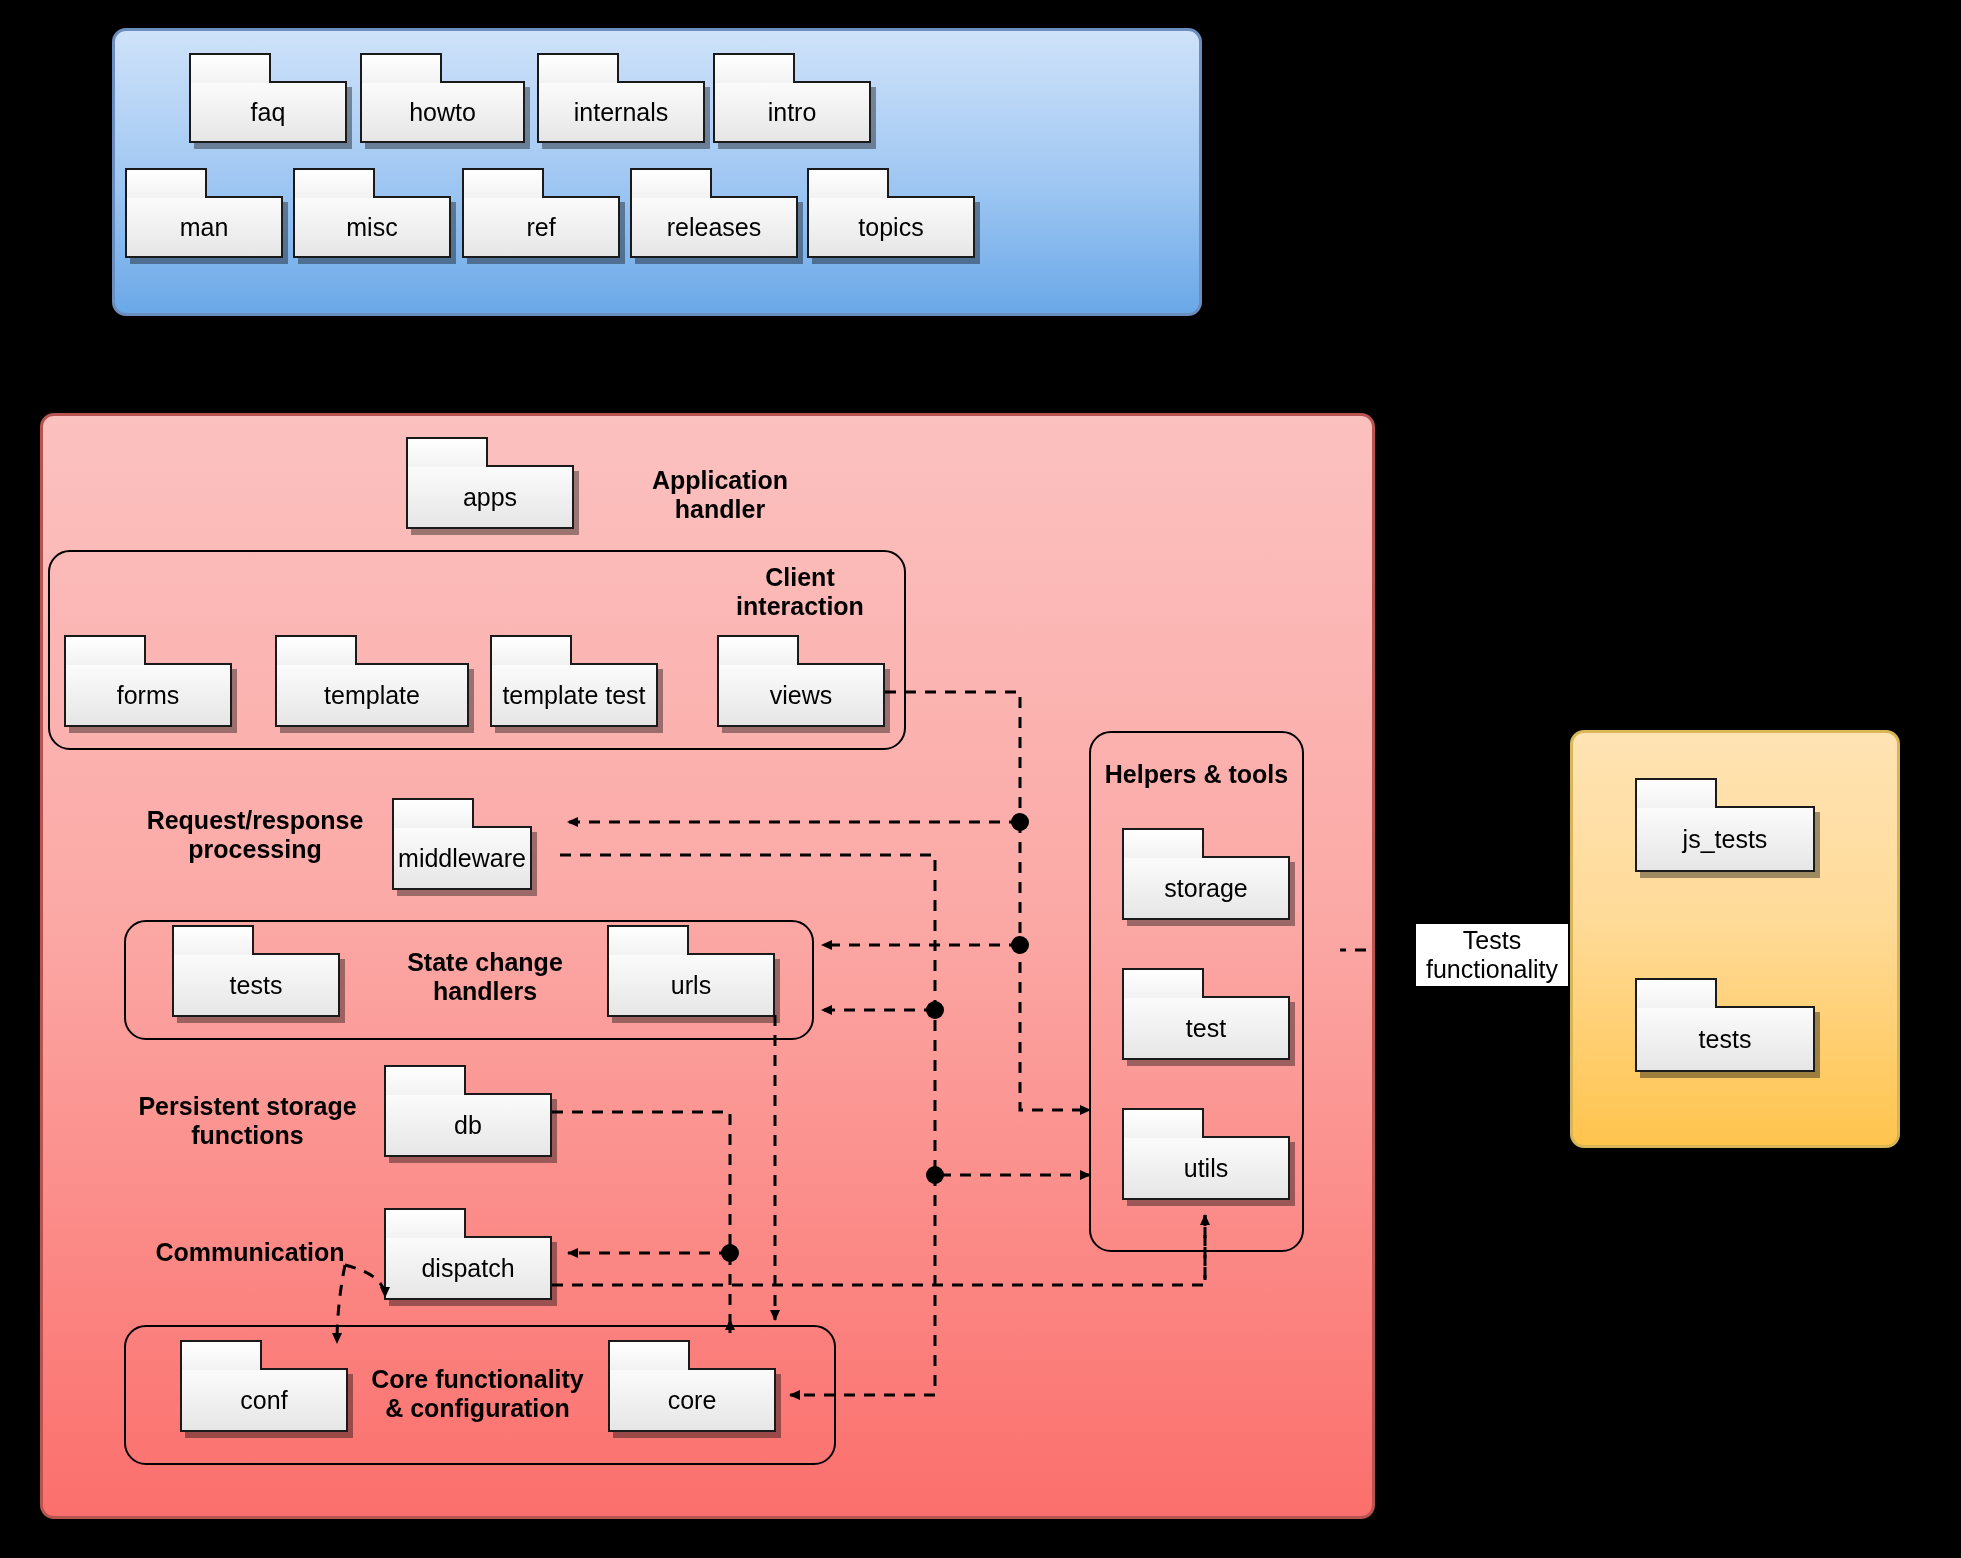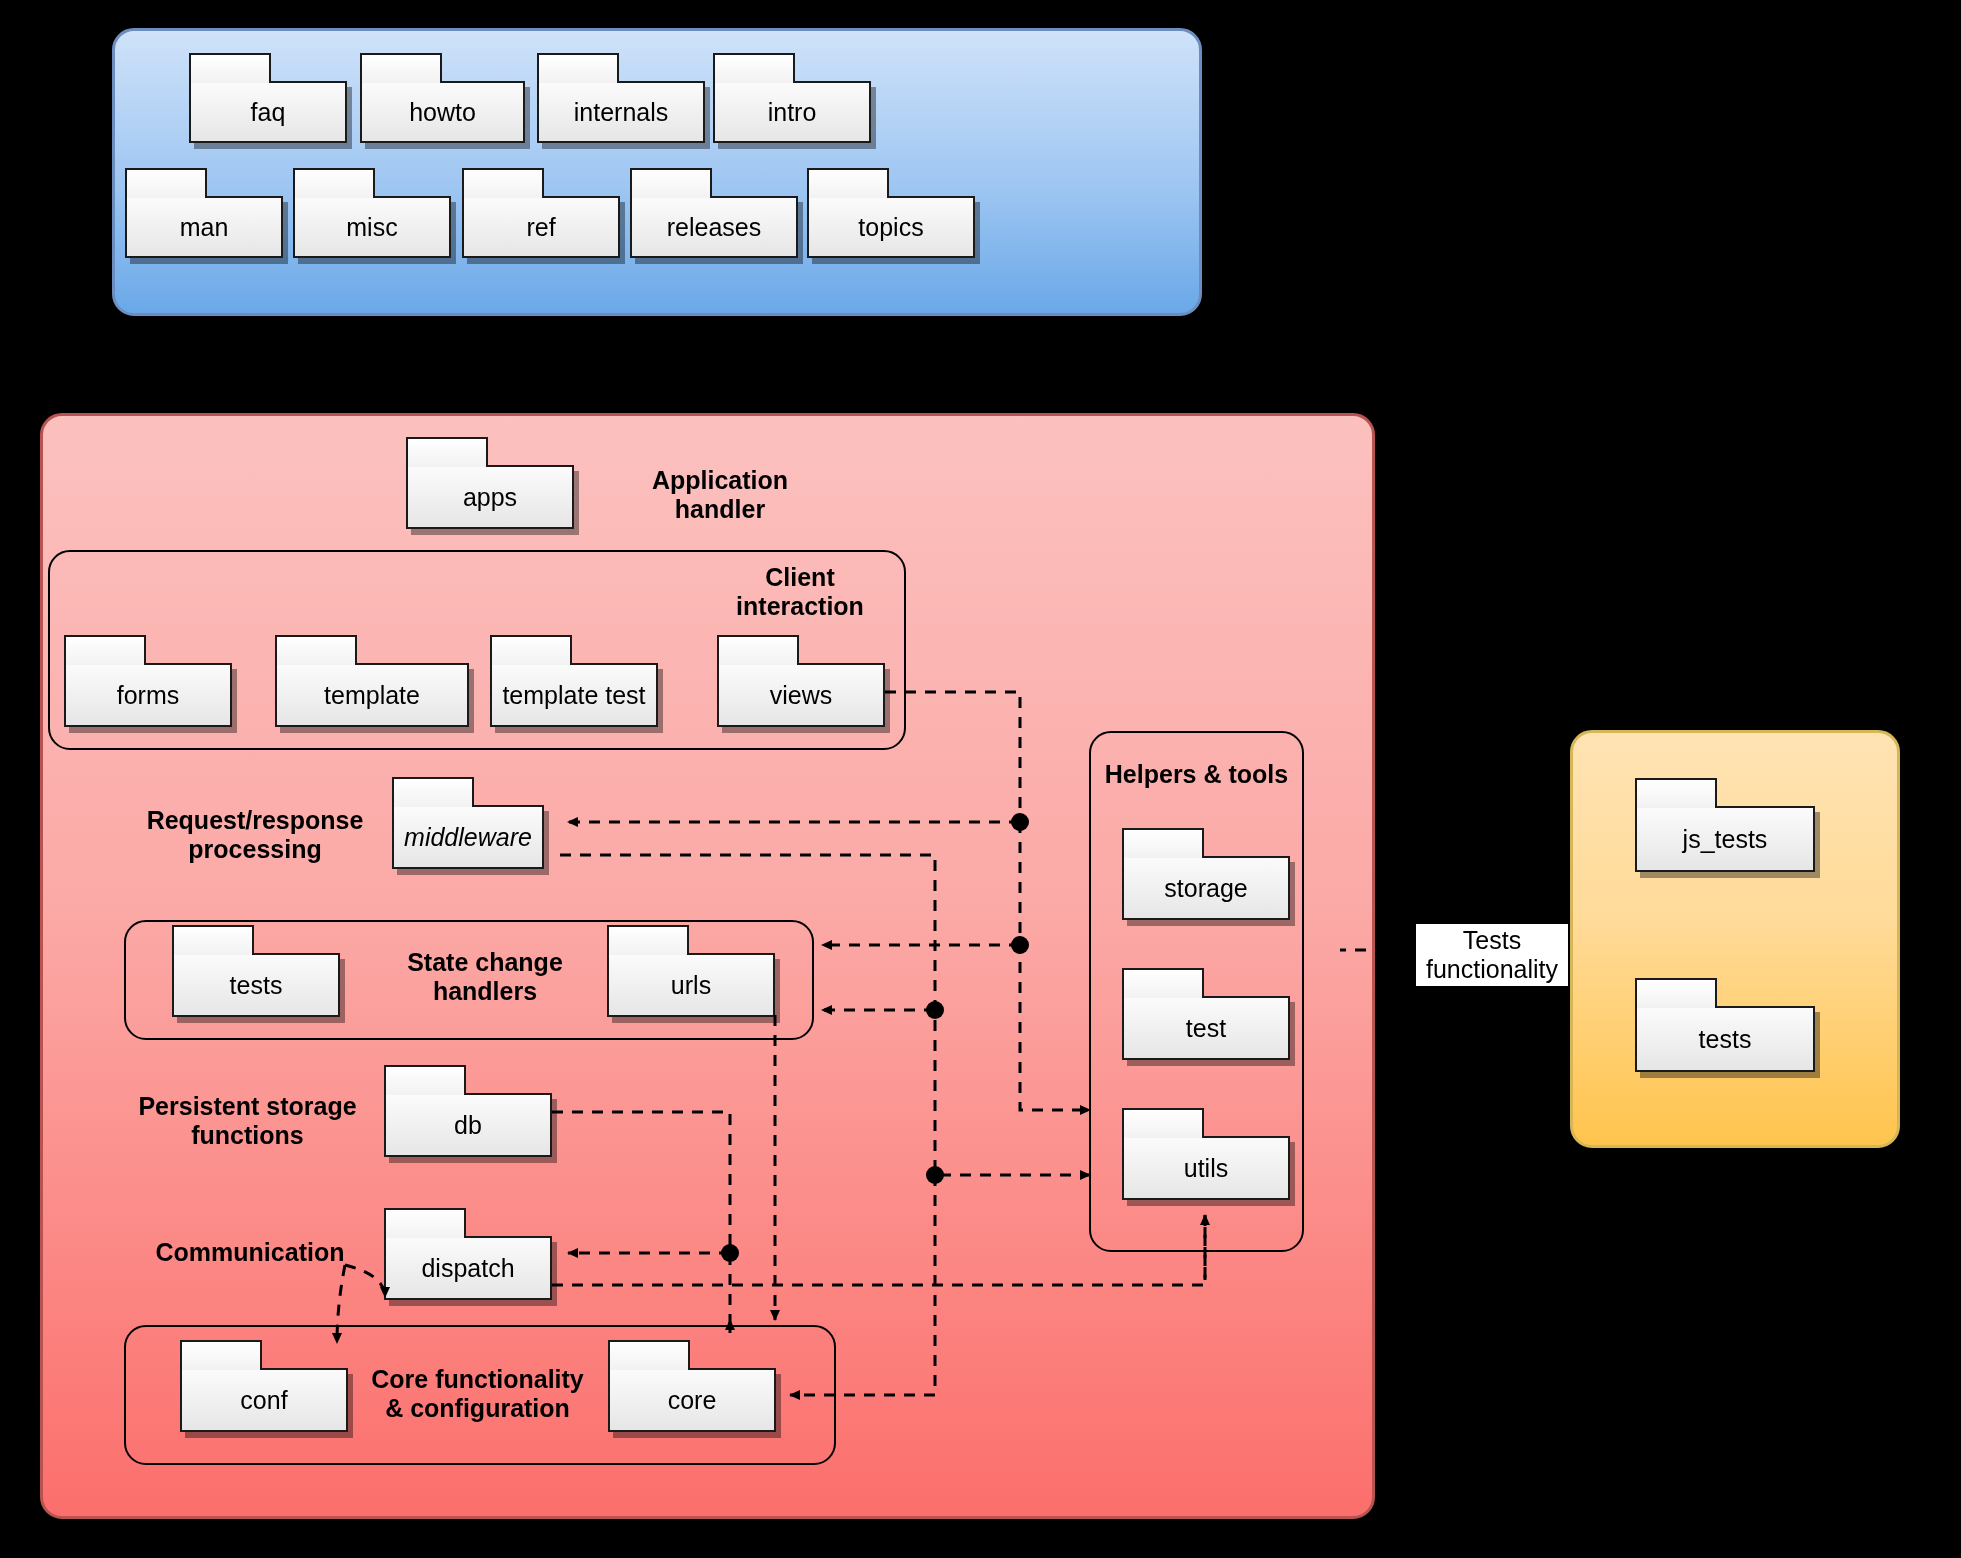--- a/index.html
+++ b/index.html
@@ -1,21 +1,21 @@
 <!DOCTYPE html>
 <html><head>
 <meta charset="utf-8">
 <style>
   html,body{margin:0;padding:0;background:#000;}
   body{width:1961px;height:1558px;position:relative;
        font-family:"Liberation Sans","DejaVu Sans",sans-serif;}
   .stage{position:absolute;left:0;top:0;width:1961px;height:1558px;overflow:hidden;}
 
   
-  .box{position:absolute;border-radius:22px;box-sizing:border-box;}
+  .box{position:absolute;border-radius:14px;box-sizing:border-box;}
   .box.docs{
     left:112px;top:28px;width:1090px;height:288px;
     border:3px solid #6c8ebf;
     background:linear-gradient(180deg,#cfe2f9 0%,#9ec6f2 55%,#6aa8e8 100%);
     box-shadow:6px 8px 0 rgba(0,0,0,0.55);
   }
   .box.app{
     left:40px;top:413px;width:1335px;height:1106px;
     border:3px solid #b85450;
     background:linear-gradient(180deg,#fbc1bf 0%,#fba9a6 45%,#fb6f6c 100%);
@@ -133,21 +133,21 @@
     <div class="body">template
 test</div>
   </div>
   <div class="folder" style="left:717px;top:635px;width:168px;height:92px;">
     <div class="tab" style="width:82px;"></div>
     <div class="body">views</div>
   </div>
 
   <div class="caption" style="left:130px;top:806px;width:250px;">Request/response
 processing</div>
-  <div class="folder" style="left:392px;top:777px;width:152px;height:92px;font-style:italic;">
+  <div class="folder" style="left:392px;top:798px;width:140px;height:92px;">
     <div class="tab" style="width:82px;"></div>
     <div class="body">middleware</div>
   </div>
 
   <div class="group state"></div>
   <div class="caption" style="left:380px;top:948px;width:210px;">State change
 handlers</div>
   <div class="folder" style="left:172px;top:925px;width:168px;height:92px;">
     <div class="tab" style="width:82px;"></div>
     <div class="body">tests</div>

